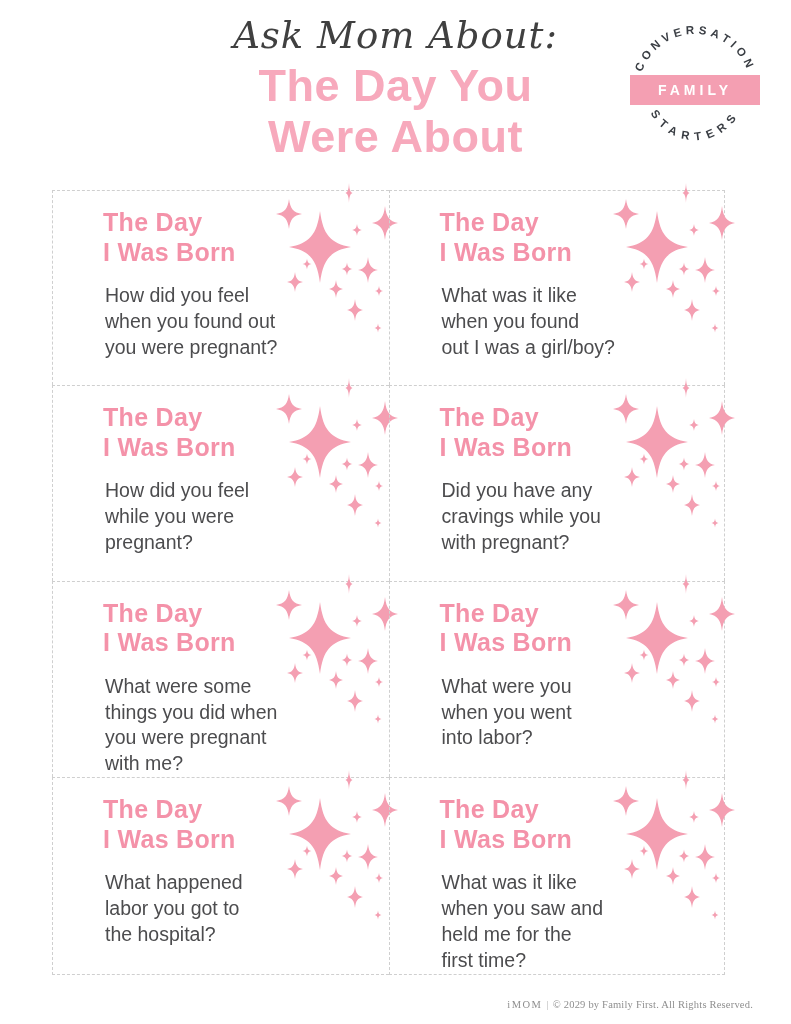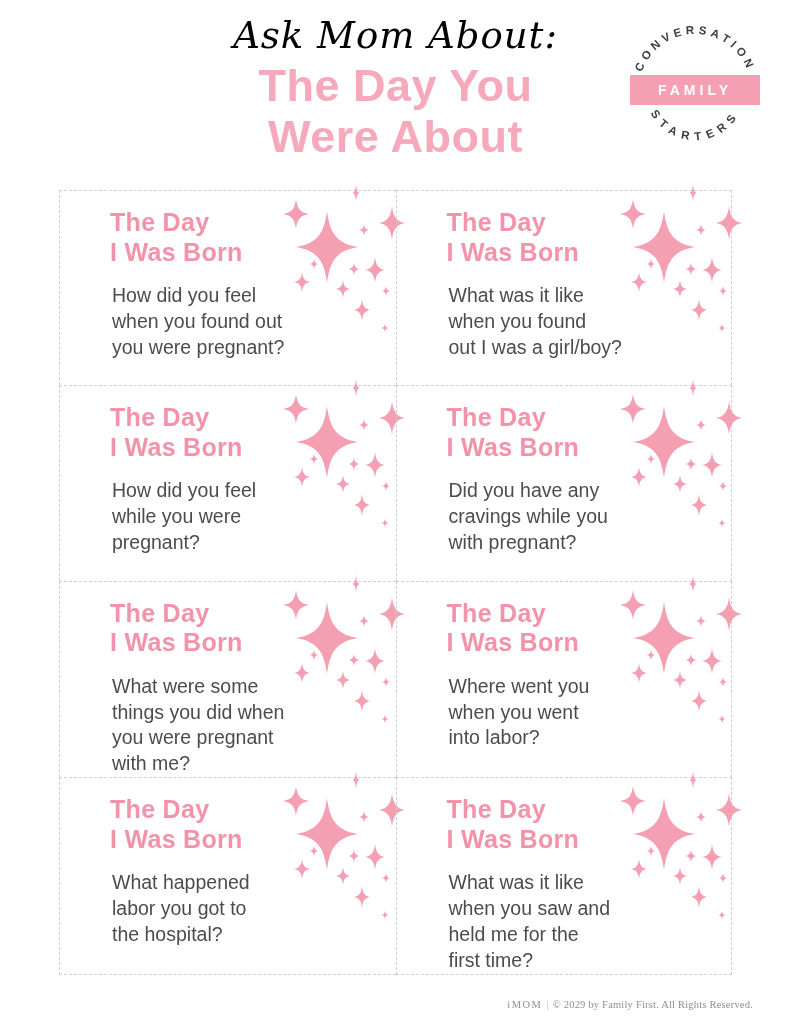--- a/index.html
+++ b/index.html
@@ -5,37 +5,37 @@
   html,body { margin:0; padding:0; background:#ffffff; }
   .page {
     position:relative; width:791px; height:1024px; background:#ffffff;
     font-family:"Liberation Sans", sans-serif; overflow:hidden;
   }
 
   
   .header { position:absolute; top:14px; left:0; width:791px; text-align:center; }
   .script-line {
     font-family:"DejaVu Serif", serif; font-style:italic;
-    font-size:37px; color:#000000; letter-spacing:1px;
+    font-size:37px; color:#404040; letter-spacing:1px;
   }
   .page-title {
     margin:4px 0 0; font-size:45px; font-weight:bold; line-height:1.13;
     letter-spacing:0.5px; color:var(--title_pink,#F7A9BC); white-space:pre-line;
   }
 
   
   .badge { position:absolute; left:620px; top:12px; }
   .arc-text { font-size:11.5px; font-weight:bold; letter-spacing:4px; fill:var(--badge_text,#3A3E44); }
   .arc-text-bottom { letter-spacing:6px; }
   .badge-rect { fill:var(--badge_pink,#F49FB2); }
   .badge-center { fill:#ffffff; font-size:14px; font-weight:bold; letter-spacing:4px; }
 
   
   .grid {
-    position:absolute; left:59px; top:190px; width:673px; height:785px;
+    position:absolute; left:52px; top:190px; width:673px; height:785px;
     display:grid; grid-template-columns:1fr 1fr; grid-template-rows:repeat(4,1fr);
   }
   .card {
     position:relative;
     border-left:1px dashed var(--border_gray,#CFCFCF);
     border-top:1px dashed var(--border_gray,#CFCFCF);
   }
   .card:nth-child(2n) { border-right:1px dashed var(--border_gray,#CFCFCF); }
   .card:nth-child(n+7) { border-bottom:1px dashed var(--border_gray,#CFCFCF); }
   .card-heading {
@@ -203,21 +203,21 @@
       <use href="#sparkle-path" transform="translate(56,86) scale(0.14,0.18)"></use>
       <use href="#sparkle-path" transform="translate(102,92) scale(0.08,0.10)"></use>
       <use href="#sparkle-path" transform="translate(74,105) scale(0.16,0.22)"></use>
       <use href="#sparkle-path" transform="translate(101.5,129.5) scale(0.07,0.09)"></use>
     </svg>
   </div>
 
   <div class="card">
     <div class="card-heading">The Day
 I Was Born</div>
-    <div class="card-question">Where went you
+    <div class="card-question">What were you
 when you went
 into labor?</div>
     <svg class="sparkles" viewBox="0 0 130 200" overflow="visible" aria-hidden="true">
       <use href="#sparkle-path" transform="translate(3,5) scale(0.26,0.30)"></use>
       <use href="#sparkle-path" transform="translate(16,17) scale(0.62,0.72)"></use>
       <use href="#sparkle-path" transform="translate(72.5,-11) scale(0.07,0.20)"></use>
       <use href="#sparkle-path" transform="translate(79,30) scale(0.10,0.12)"></use>
       <use href="#sparkle-path" transform="translate(99,12) scale(0.26,0.34)"></use>
       <use href="#sparkle-path" transform="translate(29.5,64.5) scale(0.09,0.11)"></use>
       <use href="#sparkle-path" transform="translate(14,78) scale(0.16,0.20)"></use>

